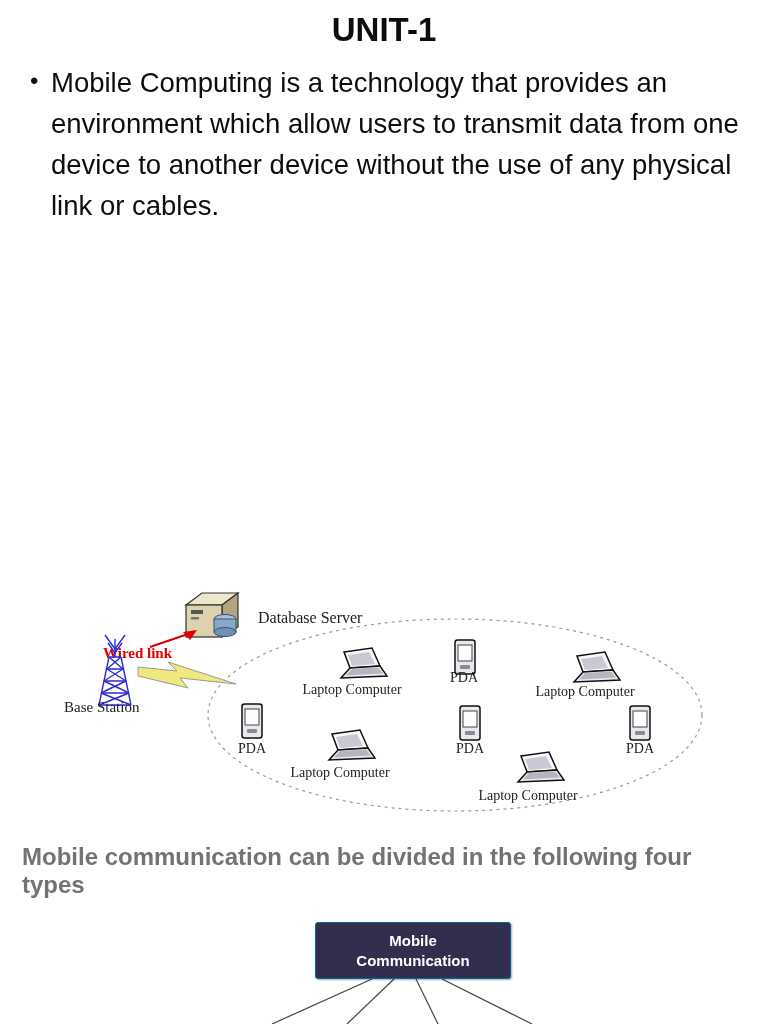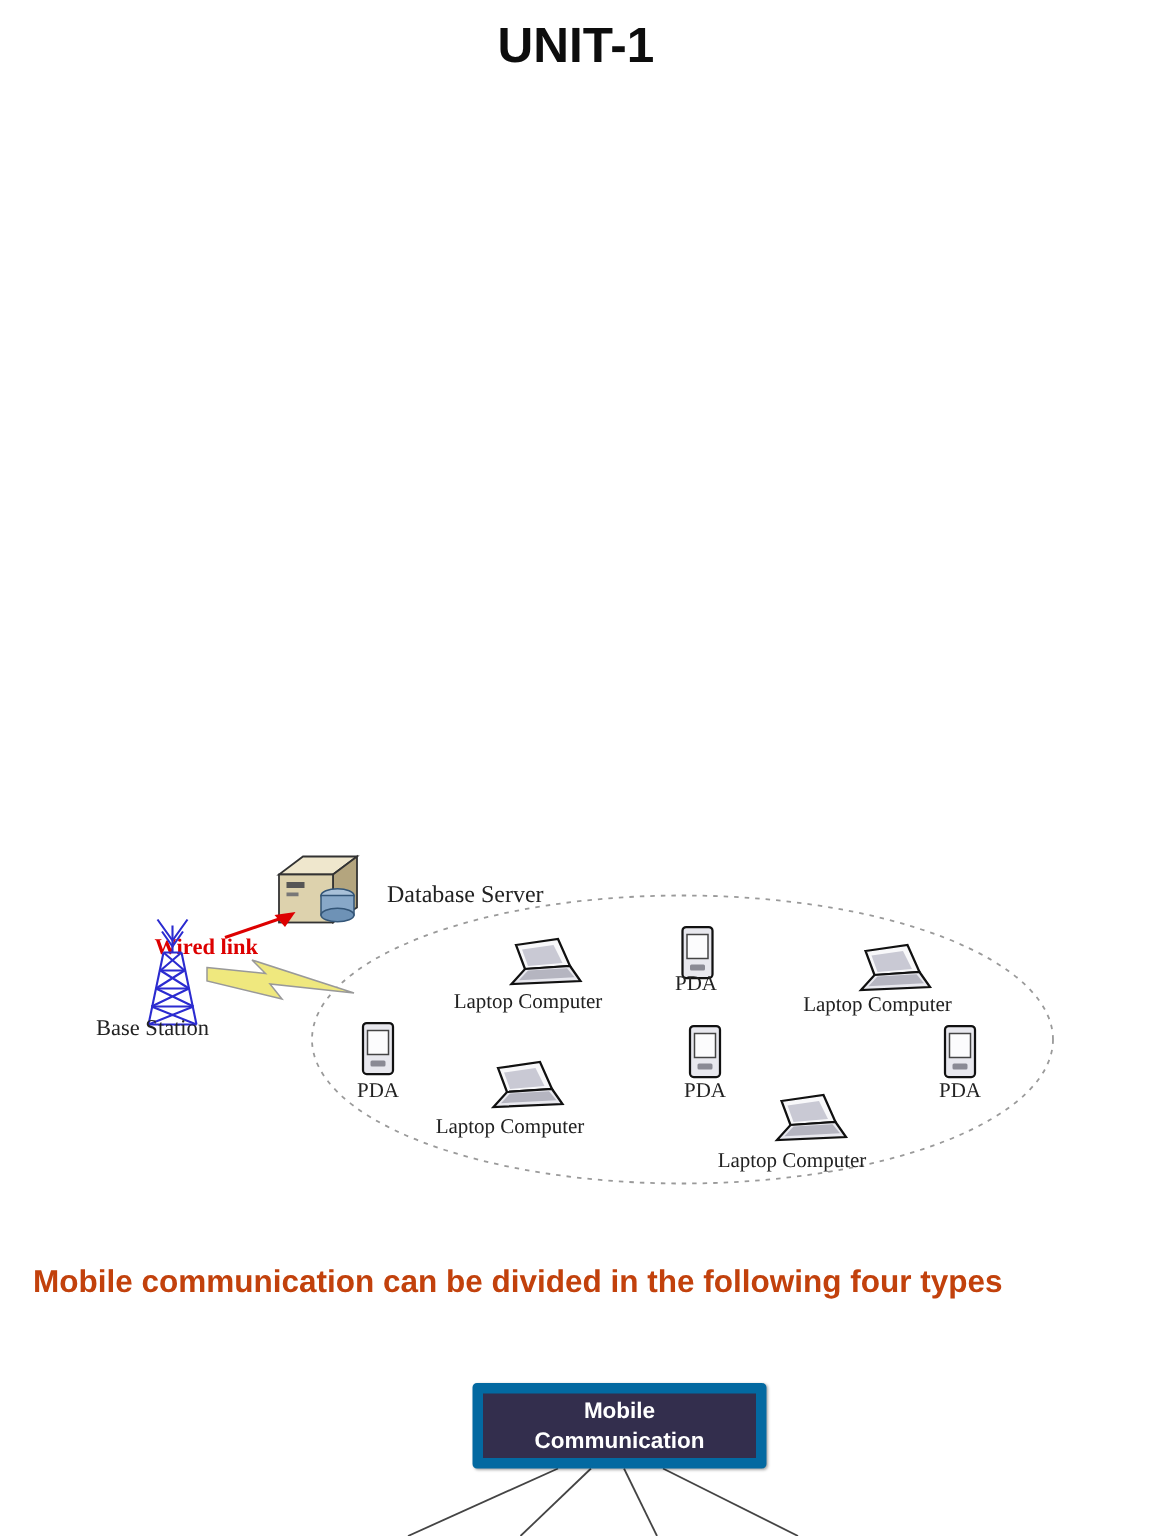--- a/index.html
+++ b/index.html
@@ -37,50 +37,50 @@
   }
   .bullets li::before {
     content: "\2022";
     position: absolute;
     left: 0;
     top: 1px;
     font-size: 24px;
   }
   .diagram {
     position: absolute;
-    top: 561px;
+    top: 583px;
     left: 0;
     width: 632px;
     height: 240px;
   }
   .caption {
     position: absolute;
     top: 843px;
     left: 22px;
     width: 730px;
-    font-size: 21px;
+    font-size: 24px;
     font-weight: 700;
-    color: #c2410c;
+    color: #737373;
   }
   .tree {
     position: absolute;
     top: 915px;
     left: 0;
     width: 768px;
     height: 109px;
   }
   .tree svg { position: absolute; left: 0; top: 0; }
   .root-box {
     position: absolute;
     left: 315px;
     top: 7px;
     width: 196px;
     height: 57px;
     background: #332e4d;
-    border: 7px solid #0369a1;
+    border: 1px solid #0369a1;
     border-radius: 3px;
     box-shadow: 1px 1px 2px rgba(0,0,0,0.35);
     display: flex;
     align-items: center;
     justify-content: center;
     text-align: center;
     color: #ffffff;
     font-weight: 700;
     font-size: 15px;
     line-height: 1.3;
@@ -90,20 +90,21 @@
 </head>
 <body>
 
 <div class="slide">
 
   <div class="title">
     <div>UNIT-1</div>
   </div>
 
   <ul class="bullets">
+    <li>Mobile Computing is a technology that provides an environment which allow users to transmit data from one device to another device without the use of any physical link or cables.</li>
   </ul>
 
   <div class="diagram">
     <svg width="768" height="240" viewBox="0 0 768 240">
       <defs>
         <g id="laptop">
           <polygon points="-16,-16 12,-20 20,-2 -10,0" fill="#f8f8fa" stroke="#111" stroke-width="1.5"></polygon>
           <polygon points="-12,-13 9,-16 15,-4 -8,-2" fill="#c9c9d4"></polygon>
           <polygon points="-10,0 20,-2 27,8 -19,10" fill="#e9e9ef" stroke="#111" stroke-width="1.5"></polygon>
           <polygon points="-8,1 18,-0.5 23,5.5 -14,7.5" fill="#b5b5c0"></polygon>

